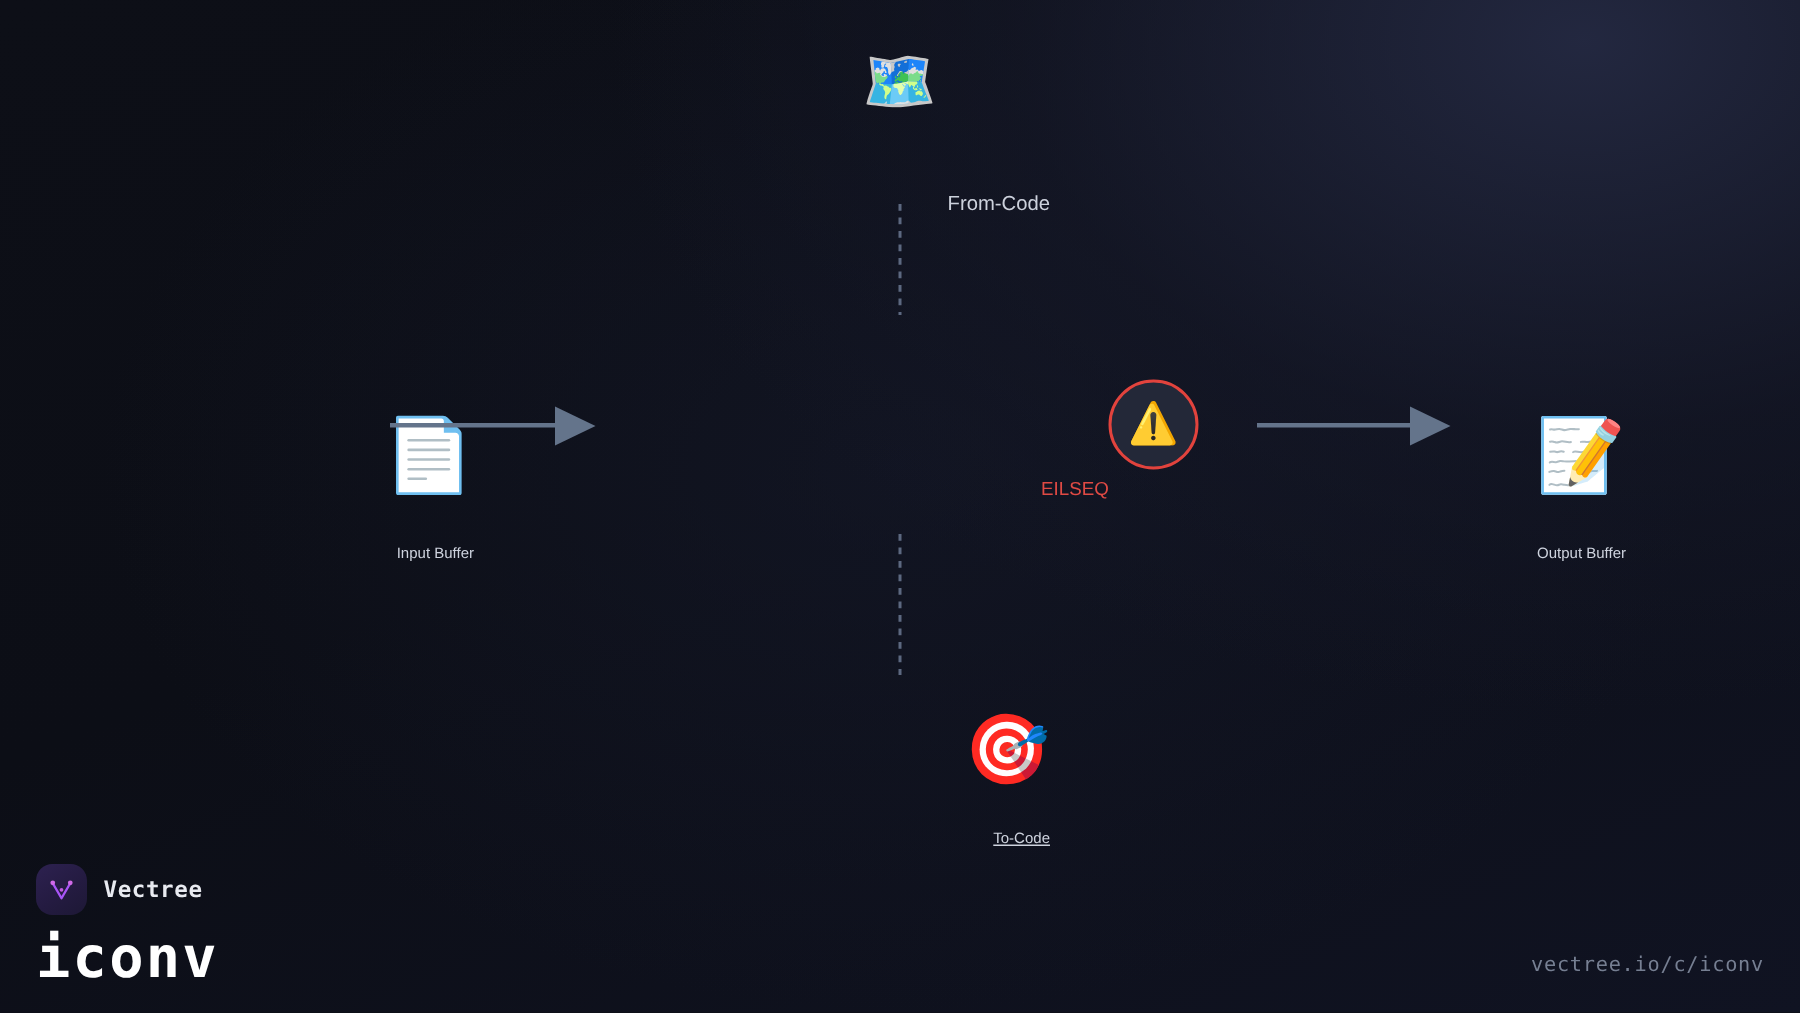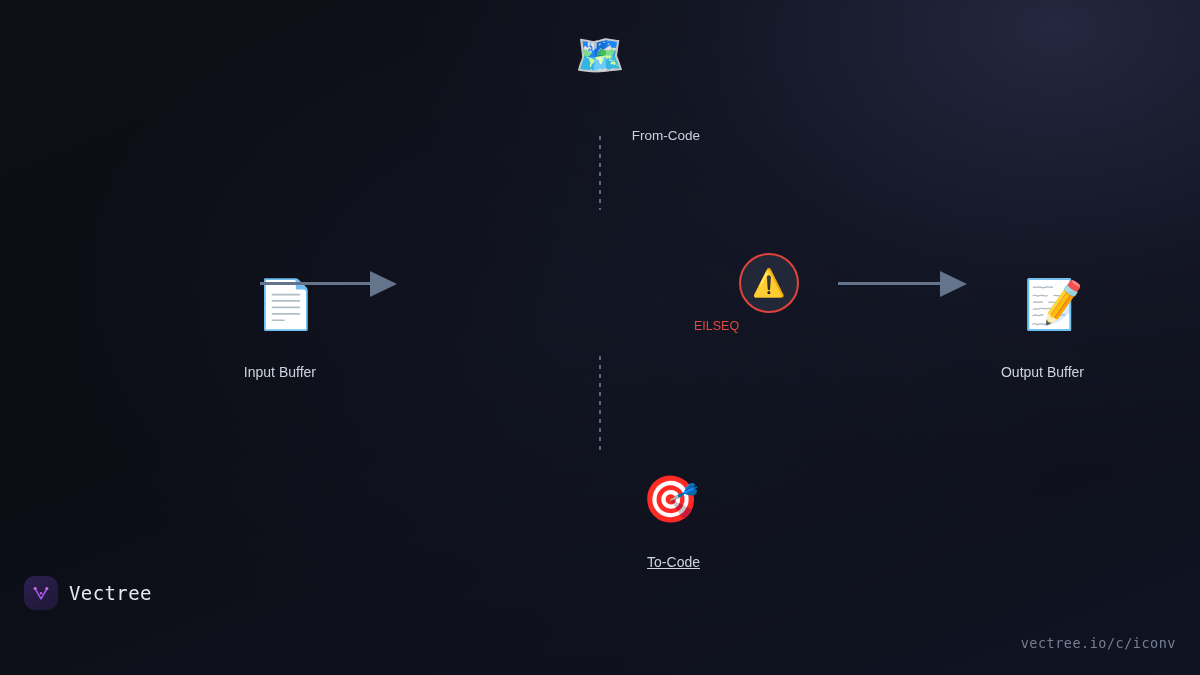--- a/index.html
+++ b/index.html
@@ -36,21 +36,21 @@
   }
 
   
   .node { position:absolute; text-align:right;margin-top:28px; }
   .node .glyph {
     font-family:"DejaVu Sans", sans-serif;
     display:block;
   }
   .node .caption {
     display:block;
-    font-size:14px;
+    font-size:10px;
     color:#ced3de;
     white-space:nowrap;
   }
 
   
   .node-fromcode { left:500px; top:100px; width:200px; }
   .node-fromcode .caption { font-size:13.5px; color:#ccd1dc; }
 
   .node-tocode { left:500px; top:445px; width:200px; }
   .node-tocode .glyph { font-size:46px; line-height:52px; }
@@ -139,21 +139,21 @@
   .brand { position:absolute; left:24px; top:576px; }
   .brand-row { display:flex; align-items:center; gap:11px; }
   .brand-logo {
     width:34px; height:34px; border-radius:11px;
     background:linear-gradient(145deg, #2d2150 0%, #241b41 55%, #1d1835 100%);
     display:flex; align-items:center; justify-content:center;
     flex:0 0 auto;
   }
   .brand-name {
     font-family:"DejaVu Sans Mono", monospace;
-    font-size:19px; font-weight:normal;
+    font-size:15px; font-weight:bold;
     color:#e8eaf0; letter-spacing:0.4px;
   }
   .brand-title {
     margin-top:7px; margin-left:0px;
     font-family:"DejaVu Sans Mono", monospace;
     font-size:38px; font-weight:bold;
     color:#ffffff; letter-spacing:1.5px;
     line-height:42px;
   }
   .footer-url {
@@ -217,17 +217,18 @@
       <div class="brand-logo">
         <svg width="20" height="20" viewBox="0 0 24 24">
           <path d="M5 7 L12 19 L19 7" fill="none" stroke="#a855f7" stroke-width="1.9" stroke-linecap="round" stroke-linejoin="round"></path>
           <circle cx="5" cy="6.6" r="1.9" fill="#d06ae8"></circle>
           <circle cx="19" cy="6.6" r="1.9" fill="#d06ae8"></circle>
           <circle cx="12" cy="12.2" r="1.5" fill="#c05ce0"></circle>
         </svg>
       </div>
       <span class="brand-name">Vectree</span>
     </div>
+    <div class="brand-title">iconv</div>
   </div>
 
   <div class="footer-url">vectree.io/c/iconv</div>
 
 </div>
 
 </body></html>

